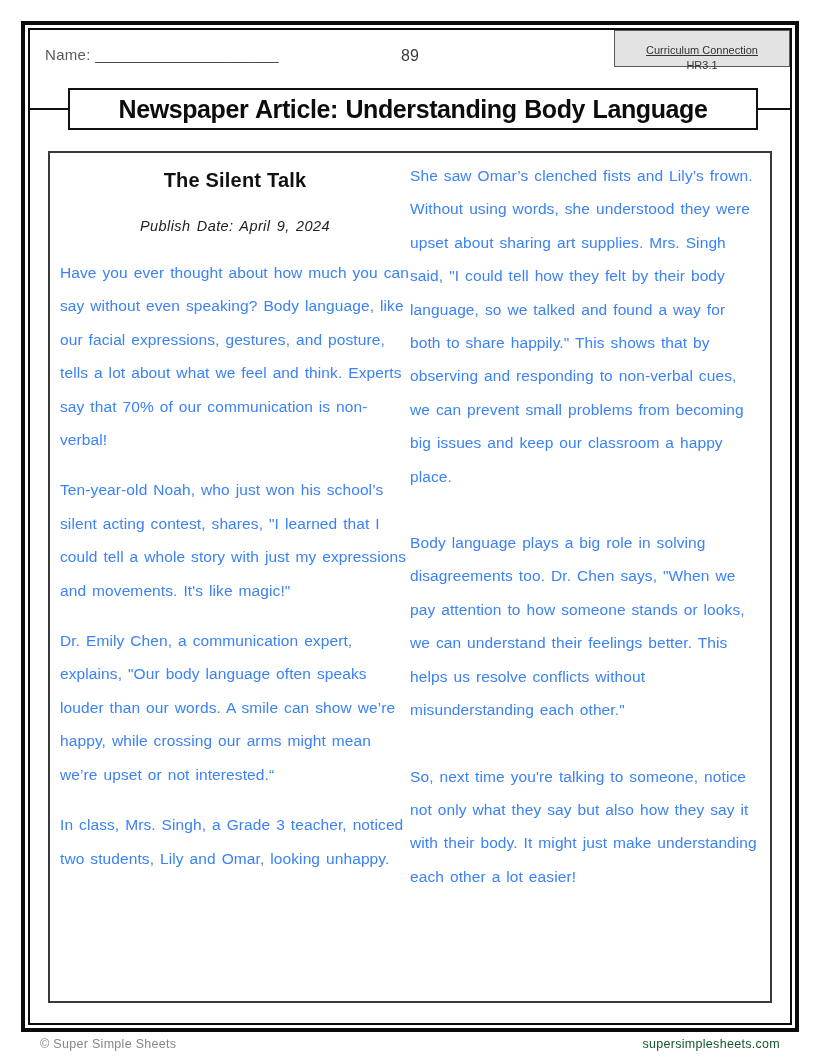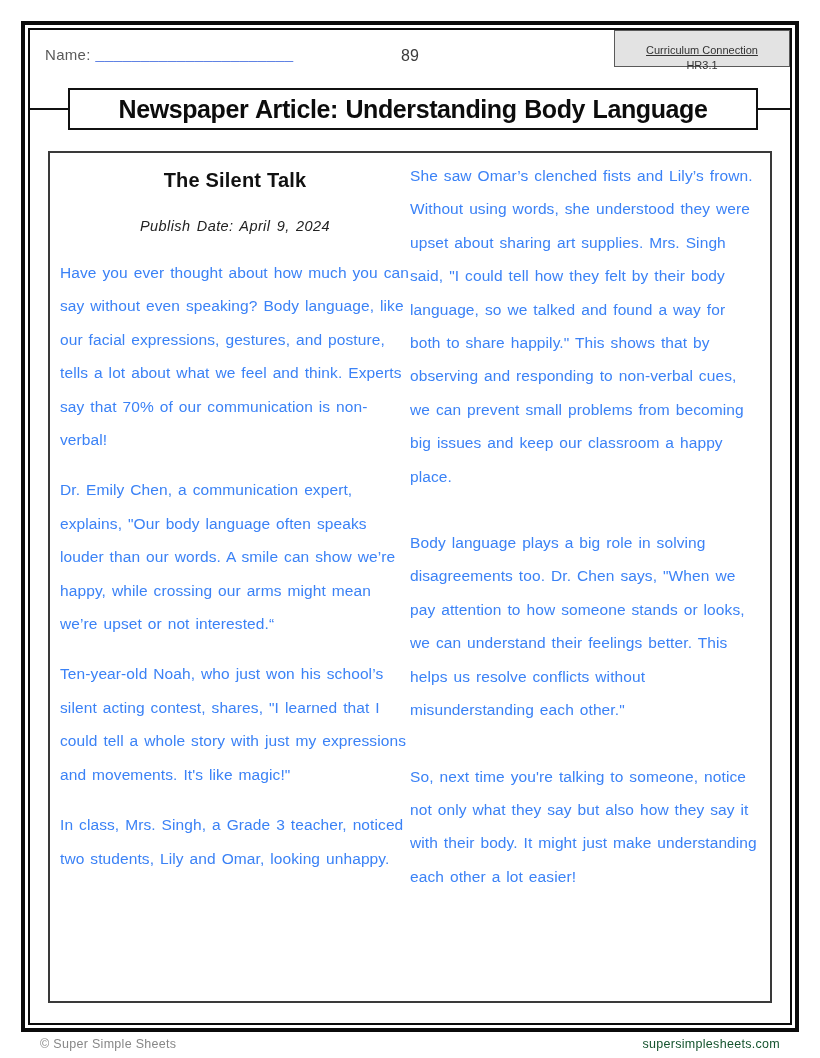--- a/index.html
+++ b/index.html
@@ -26,21 +26,21 @@
     position: relative;
     background: #fff;
   }
 
   
   .name-row {
     position: absolute; left: 15px; top: 16px;
     font-size: 15px; color: #5a5a5a;
     letter-spacing: 0.3px;
   }
-  .name-line { color: #1d4ed8; letter-spacing: 0; font-family: Liberation Mono, monospace; }
+  .name-line { color: #404040; letter-spacing: 0; }
   .page-number {
     position: absolute; left: 0; right: 0; top: 17px;
     text-align: center;
     font-size: 16px; color: #3c3c3c;
   }
   .badge {
     position: absolute; top: 0; right: 0;
     width: 176px; height: 37px;
     background: #e3e3e3;
     border: 1px solid #5a5a5a;
@@ -126,22 +126,22 @@
       <div class="banner-line-left"></div>
       <div class="banner-line-right"></div>
       <div class="banner-box">Newspaper Article: Understanding Body Language</div>
     </div>
 
     <div class="article">
       <div class="col col-left">
         <h2 class="article-title">The Silent Talk</h2>
         <div class="publish-date">Publish Date: April 9, 2024</div>
         <p class="body first">Have you ever thought about how much you can say without even speaking? Body language, like our facial expressions, gestures, and posture, tells a lot about what we feel and think. Experts say that 70% of our communication is non-verbal!</p>
+        <p class="body">Ten-year-old Noah, who just won his school’s silent acting contest, shares, "I learned that I could tell a whole story with just my expressions and movements. It's like magic!"</p>
         <p class="body">Dr. Emily Chen, a communication expert, explains, "Our body language often speaks louder than our words. A smile can show we’re happy, while crossing our arms might mean we’re upset or not interested.“</p>
-        <p class="body">Ten-year-old Noah, who just won his school’s silent acting contest, shares, "I learned that I could tell a whole story with just my expressions and movements. It's like magic!"</p>
         <p class="body">In class, Mrs. Singh, a Grade 3 teacher, noticed two students, Lily and Omar, looking unhappy.</p>
       </div>
       <div class="col col-right">
         <p class="body">She saw Omar’s clenched fists and Lily’s frown. Without using words, she understood they were upset about sharing art supplies. Mrs. Singh said, "I could tell how they felt by their body language, so we talked and found a way for both to share happily." This shows that by observing and responding to non-verbal cues, we can prevent small problems from becoming big issues and keep our classroom a happy place.</p>
         <p class="body">Body language plays a big role in solving disagreements too. Dr. Chen says, "When we pay attention to how someone stands or looks, we can understand their feelings better. This helps us resolve conflicts without misunderstanding each other."</p>
         <p class="body">So, next time you're talking to someone, notice not only what they say but also how they say it with their body. It might just make understanding each other a lot easier!</p>
       </div>
     </div>
 
   </div>

